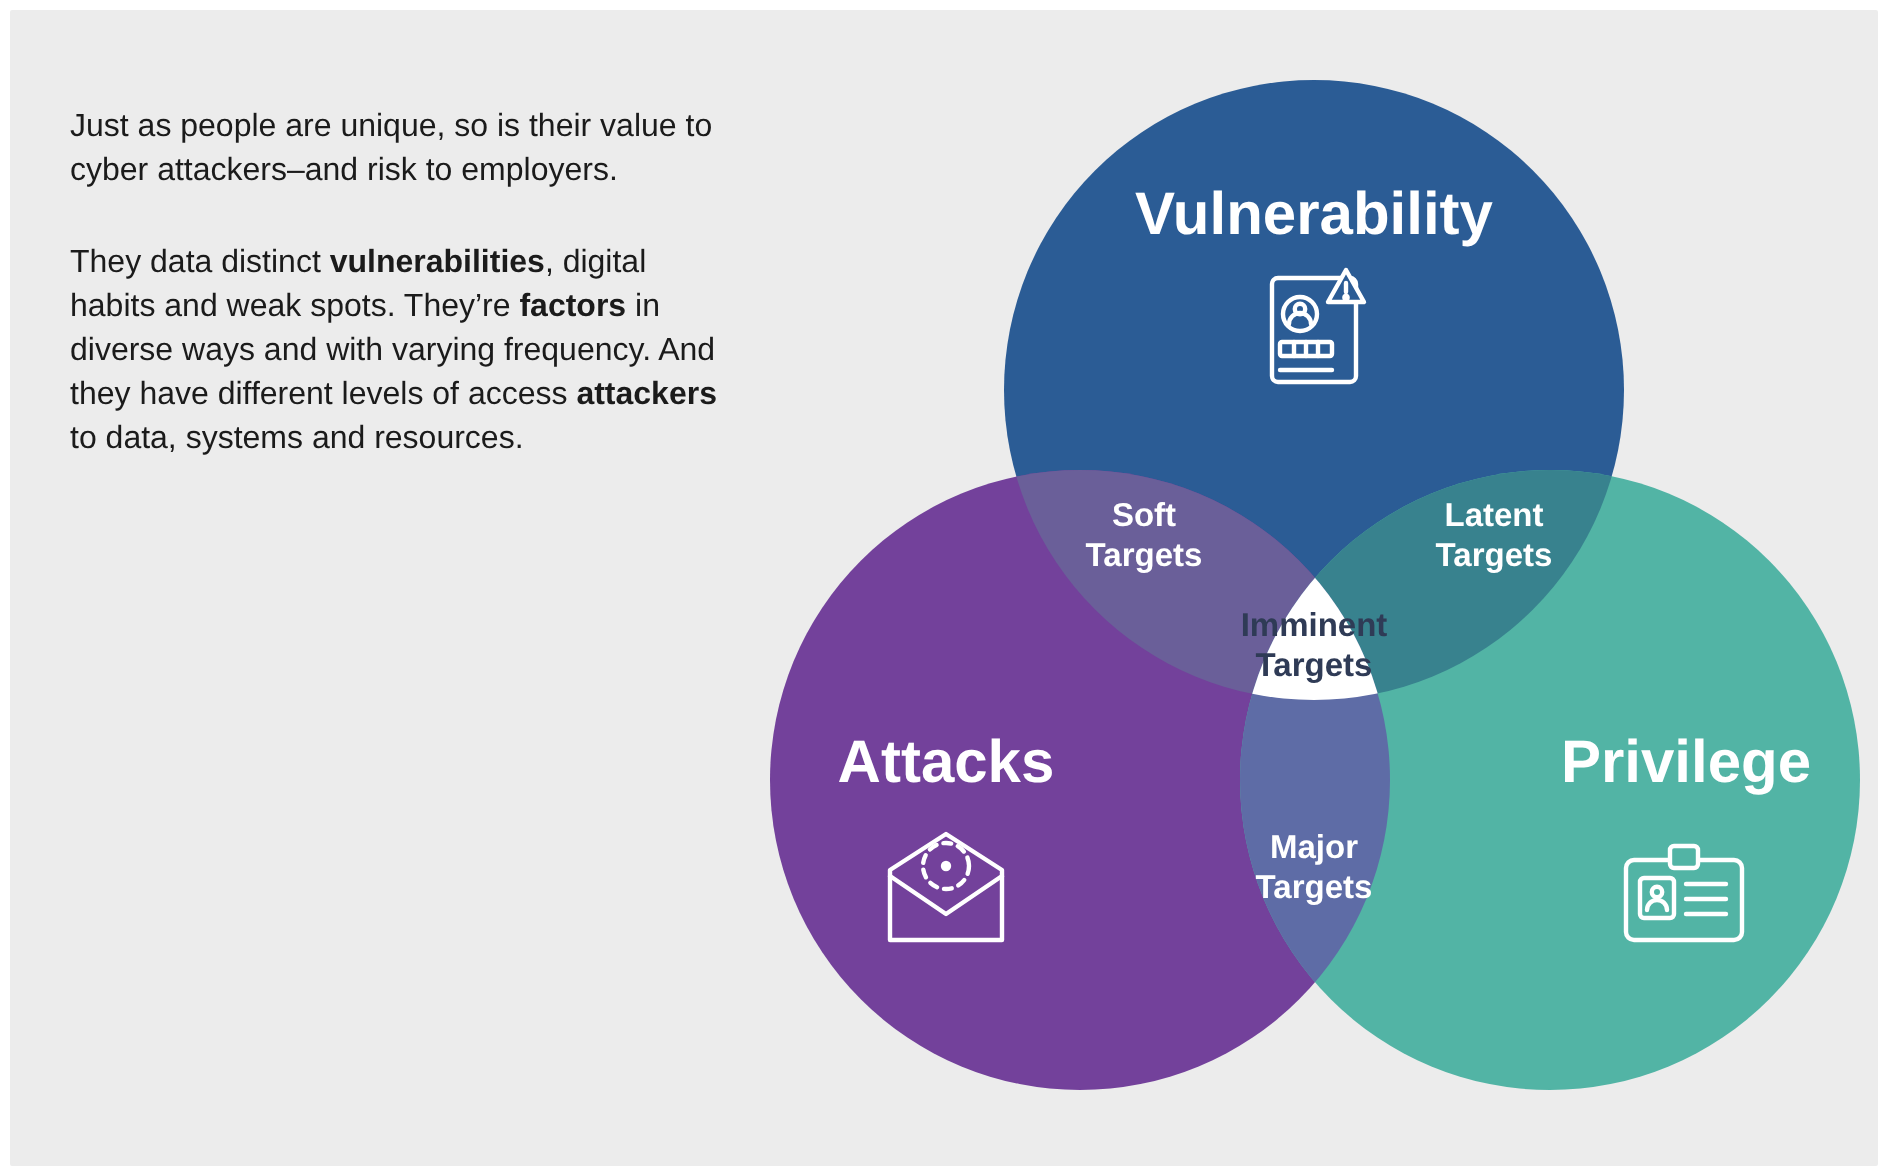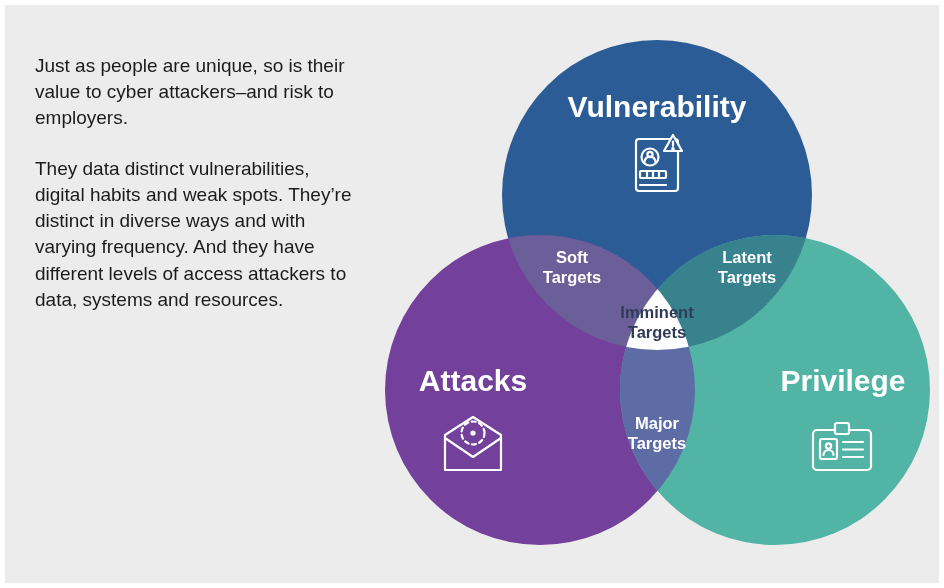--- a/index.html
+++ b/index.html
@@ -10,40 +10,40 @@
     box-sizing:border-box;
     background:#ececec;
     border:5px solid #ffffff;
     border-radius:6px;
     overflow:hidden;
   }
   .text-col {
     position:absolute;
     left:30px; top:48px;
     width:328px;
-    font-size:19px;
+    font-size:16px;
     line-height:1.38;
     color:#1b1b1b;
   }
   .text-col p { margin:0 0 24px 0; }
-  .text-col strong { font-weight:normal;margin-top:20px; }
+  .text-col strong { font-weight:bold;margin-top:20px; }
   svg.venn { position:absolute; left:0; top:0; }
   .circle-title { font-size:30px; font-weight:bold; fill:#ffffff; text-anchor:middle; }
   .overlap-label { font-size:16.5px; font-weight:bold; fill:#ffffff; text-anchor:middle; }
   .center-label { font-size:16.5px; font-weight:bold; text-anchor:middle; }
   .icon { stroke:#ffffff; fill:none; stroke-width:2.2; stroke-linejoin:round; stroke-linecap:round; }
 </style>
 </head>
 <body>
 
 <div class="canvas">
 
   <div class="text-col">
     <p>Just as people are unique, so is their value to cyber attackers–and risk to employers.</p>
-    <p><span>They data distinct </span><strong>vulnerabilities</strong><span>, digital habits and weak spots. They’re </span><strong>distinct</strong><span> in diverse ways and with varying frequency. And they have different levels of access </span><strong>attackers</strong><span> to data, systems and resources.</span></p>
+    <p><span>They data distinct </span><strong>vulnerabilities</strong><span>, digital habits and weak spots. They’re </span><strong>factors</strong><span> in diverse ways and with varying frequency. And they have different levels of access </span><strong>attackers</strong><span> to data, systems and resources.</span></p>
   </div>
 
   <svg class="venn" width="944" height="588" viewBox="0 0 944 588">
     <defs>
       <clipPath id="clipBlue">
           <circle cx="652" cy="190" r="155"></circle>
         </clipPath>
       <clipPath id="clipPurple">
           <circle cx="535" cy="385" r="155"></circle>
         </clipPath>

